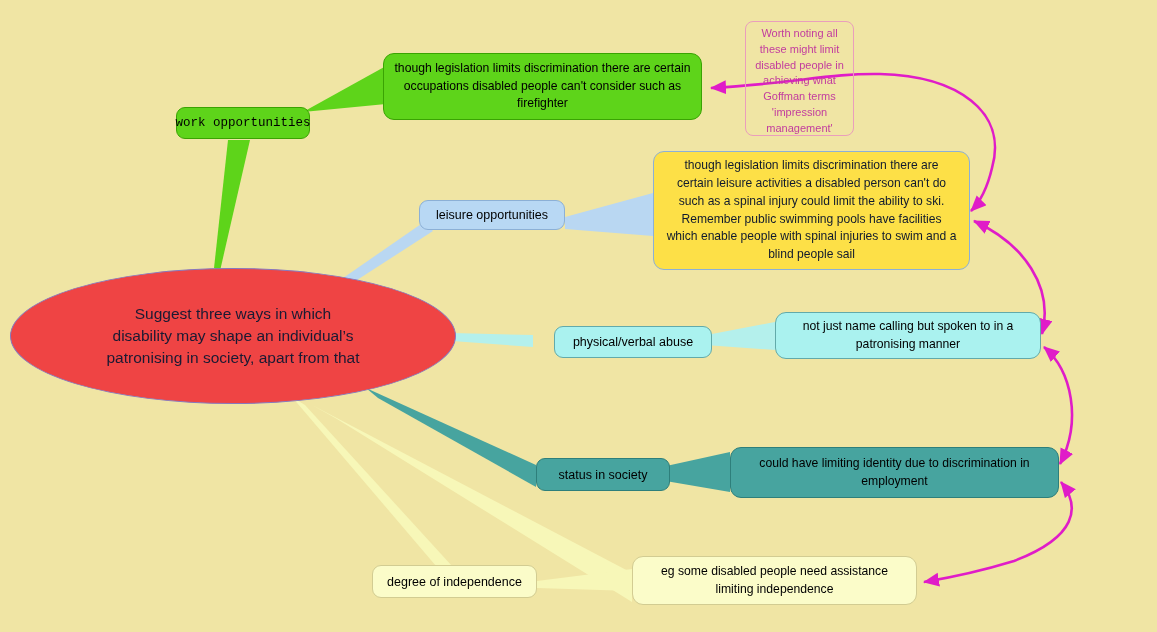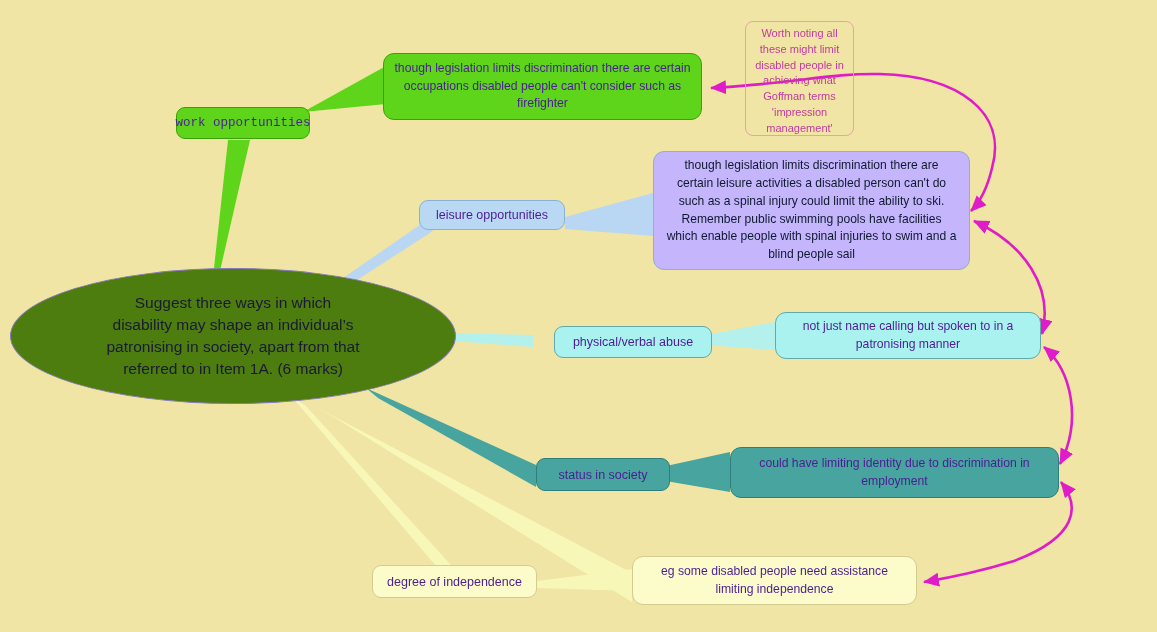--- a/index.html
+++ b/index.html
@@ -5,35 +5,35 @@
   html,body{margin:0;padding:0;background:#fff;}
   #stage{
     position:relative;width:1157px;height:632px;overflow:hidden;
     background:#f0e5a4;
     font-family:"Liberation Sans", sans-serif;
   }
   #connector-layer{position:absolute;left:0;top:0;width:1157px;height:632px;}
   .node{
     position:absolute;box-sizing:border-box;
     display:flex;align-items:center;justify-content:center;
-    text-align:center;color:#4c1d95;
+    text-align:center;color:#000000;
   }
   .label-node{font-size:12.5px;border-radius:9px;white-space:nowrap;}
   .detail-node{font-size:12.2px;border-radius:11px;line-height:1.47;}
   #central-node{
     left:10px;top:268px;width:446px;height:136px;
-    background:#4d7c0f;border:1.5px solid #8678bf;border-radius:50%;
+    background:#ef4444;border:1.5px solid #8678bf;border-radius:50%;
     font-size:15.5px;line-height:22px;color:#1a1a33;
     flex-direction:column;
   }
   #central-node span{display:block;}
   #work-label{left:176px;top:107px;width:134px;height:32px;background:#5ed41a;border:1.4px solid #3aa303;font-family:Liberation Mono, monospace;}
   #work-detail{left:383px;top:53px;width:319px;height:67px;background:#5ed41a;border:1.4px solid #3aa303;padding:2px 8px;}
   #leisure-label{left:419px;top:200px;width:146px;height:30px;background:#b8d8f4;border:1.4px solid #8cb0d6;}
-  #leisure-detail{left:653px;top:151px;width:317px;height:119px;background:#c4b5fd;border:1.4px solid #8cb0d6;padding:2px 12px;font-size:12.1px;color:#101a2e;}
+  #leisure-detail{left:653px;top:151px;width:317px;height:119px;background:#fde047;border:1.4px solid #8cb0d6;padding:2px 12px;font-size:12.1px;color:#101a2e;}
   #abuse-label{left:554px;top:326px;width:158px;height:32px;background:#aaf2ef;border:1.4px solid #62aaaa;}
   #abuse-detail{left:775px;top:312px;width:266px;height:47px;background:#aaf2ef;border:1.4px solid #62aaaa;padding:2px 26px;}
   #status-label{left:536px;top:458px;width:134px;height:33px;background:#47a49f;border:1.4px solid #2e7f7b;}
   #status-detail{left:730px;top:447px;width:329px;height:51px;background:#47a49f;border:1.4px solid #2e7f7b;padding:2px 16px;}
   #independence-label{left:372px;top:565px;width:165px;height:33px;background:#fbfcc9;border:1.4px solid #d2cc92;}
   #independence-detail{left:632px;top:556px;width:285px;height:49px;background:#fbfcc9;border:1.4px solid #d2cc92;padding:2px 8px;}
   #floating-note{
     position:absolute;box-sizing:border-box;
     left:745px;top:21px;width:109px;height:115px;
     border:1.2px solid #ea9ebc;border-radius:8px;
@@ -73,21 +73,20 @@
     <path d="M 711 88 C 790 84 830 73 880 74 C 958 76 1008 112 992 168 C 988 185 981 201 971 211" fill="none" stroke="#e01cc8" stroke-width="2.6" marker-start="url(#arw)" marker-end="url(#arw)"></path>
     <path d="M 974 221 C 1024 244 1054 287 1042 334" fill="none" stroke="#e01cc8" stroke-width="2.6" marker-start="url(#arw)" marker-end="url(#arw)"></path>
     <path d="M 1044 347 C 1072 371 1082 421 1060 464" fill="none" stroke="#e01cc8" stroke-width="2.6" marker-start="url(#arw)" marker-end="url(#arw)"></path>
     <path d="M 1061 482 C 1081 507 1077 537 1014 561 C 978 572 948 578 924 582" fill="none" stroke="#e01cc8" stroke-width="2.6" marker-start="url(#arw)" marker-end="url(#arw)"></path>
   </svg>
 
   <div class="node" id="central-node">
     <span>Suggest three ways in which</span>
     <span>disability may shape an individual’s</span>
     <span>patronising in society, apart from that</span>
-    <span>referred to in Item 1A. (6 marks)</span>
   </div>
 
   <div class="node label-node" id="work-label">
     <span>work opportunities</span>
   </div>
   <div class="node detail-node" id="work-detail">
     <span>though legislation limits discrimination there are certain occupations disabled people can't consider such as firefighter</span>
   </div>
 
   <div class="node label-node" id="leisure-label">

